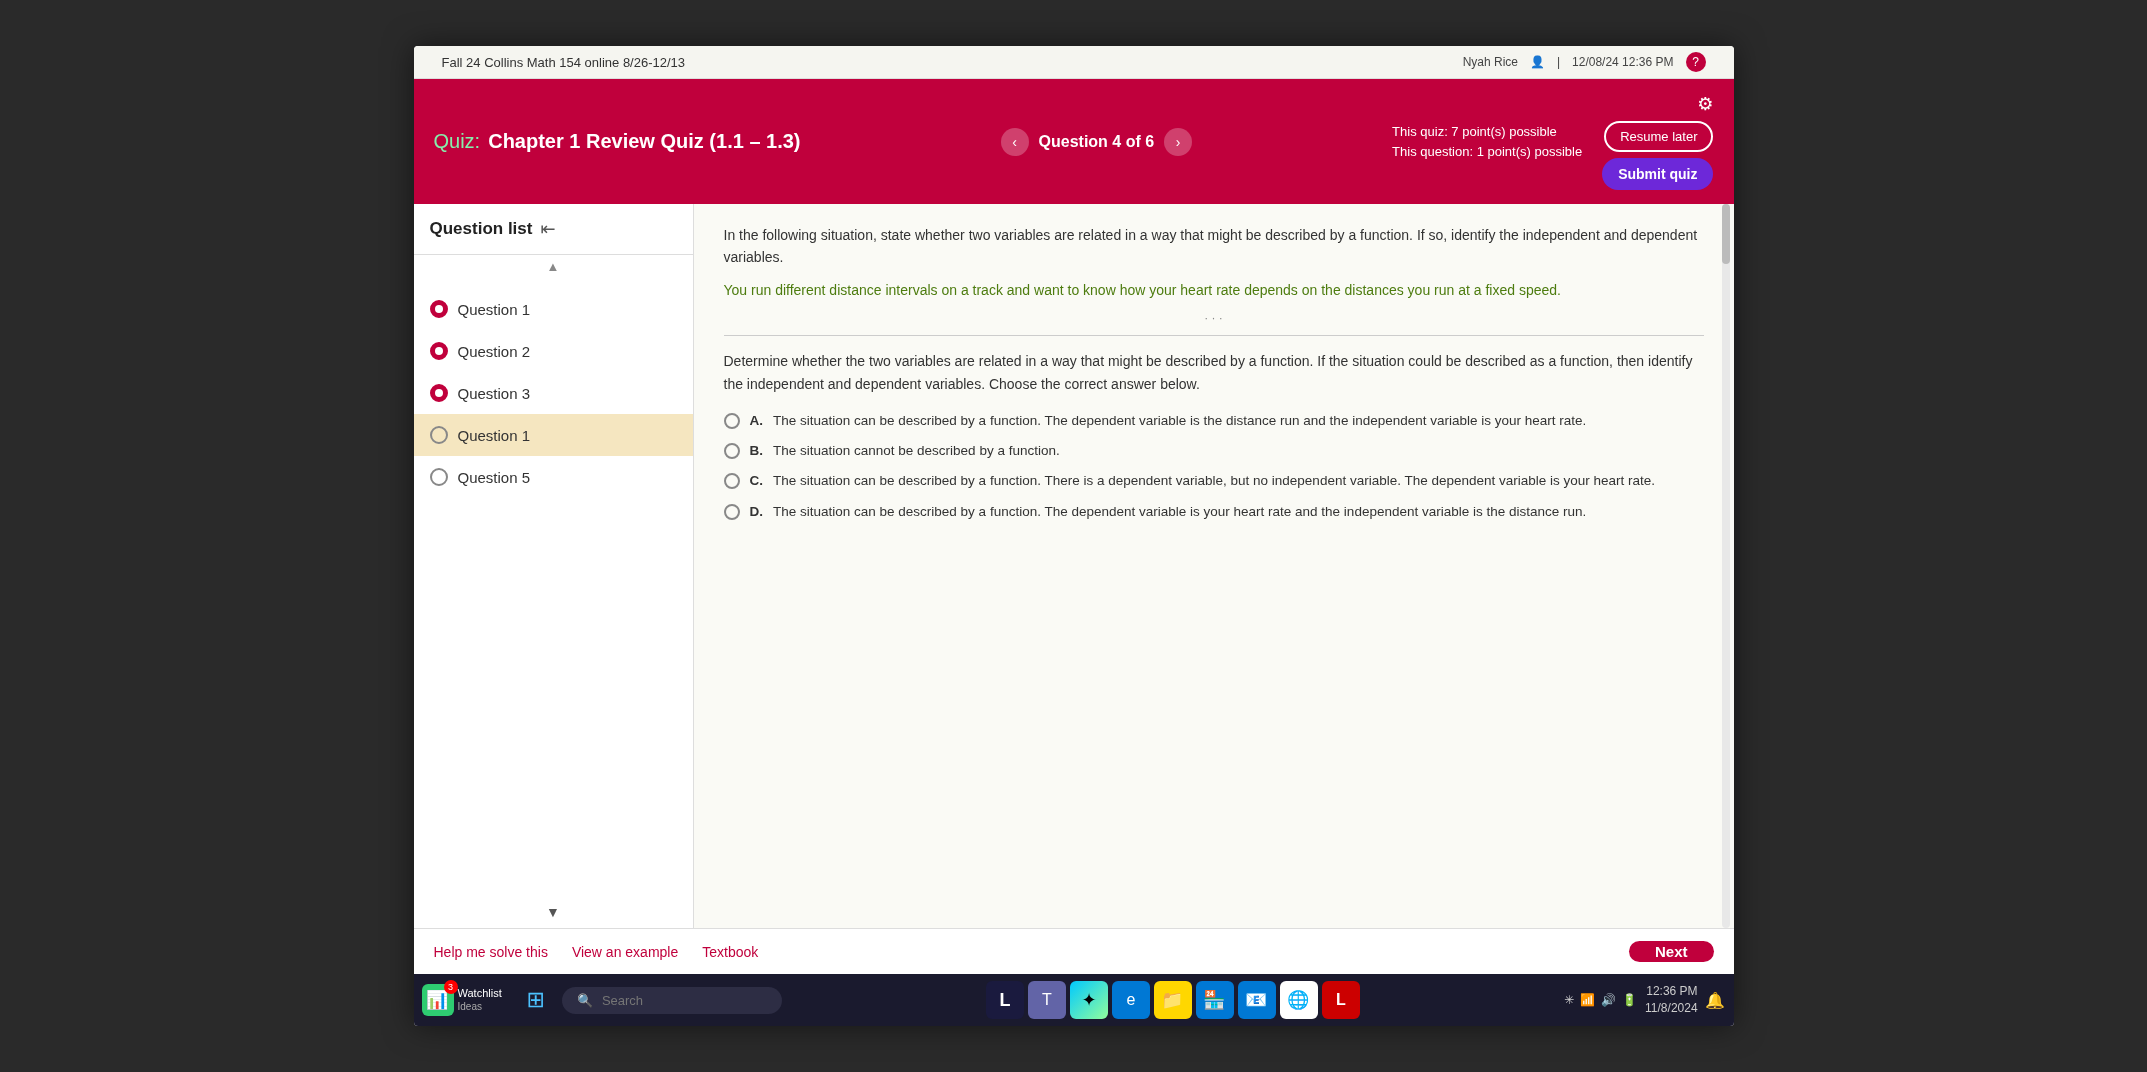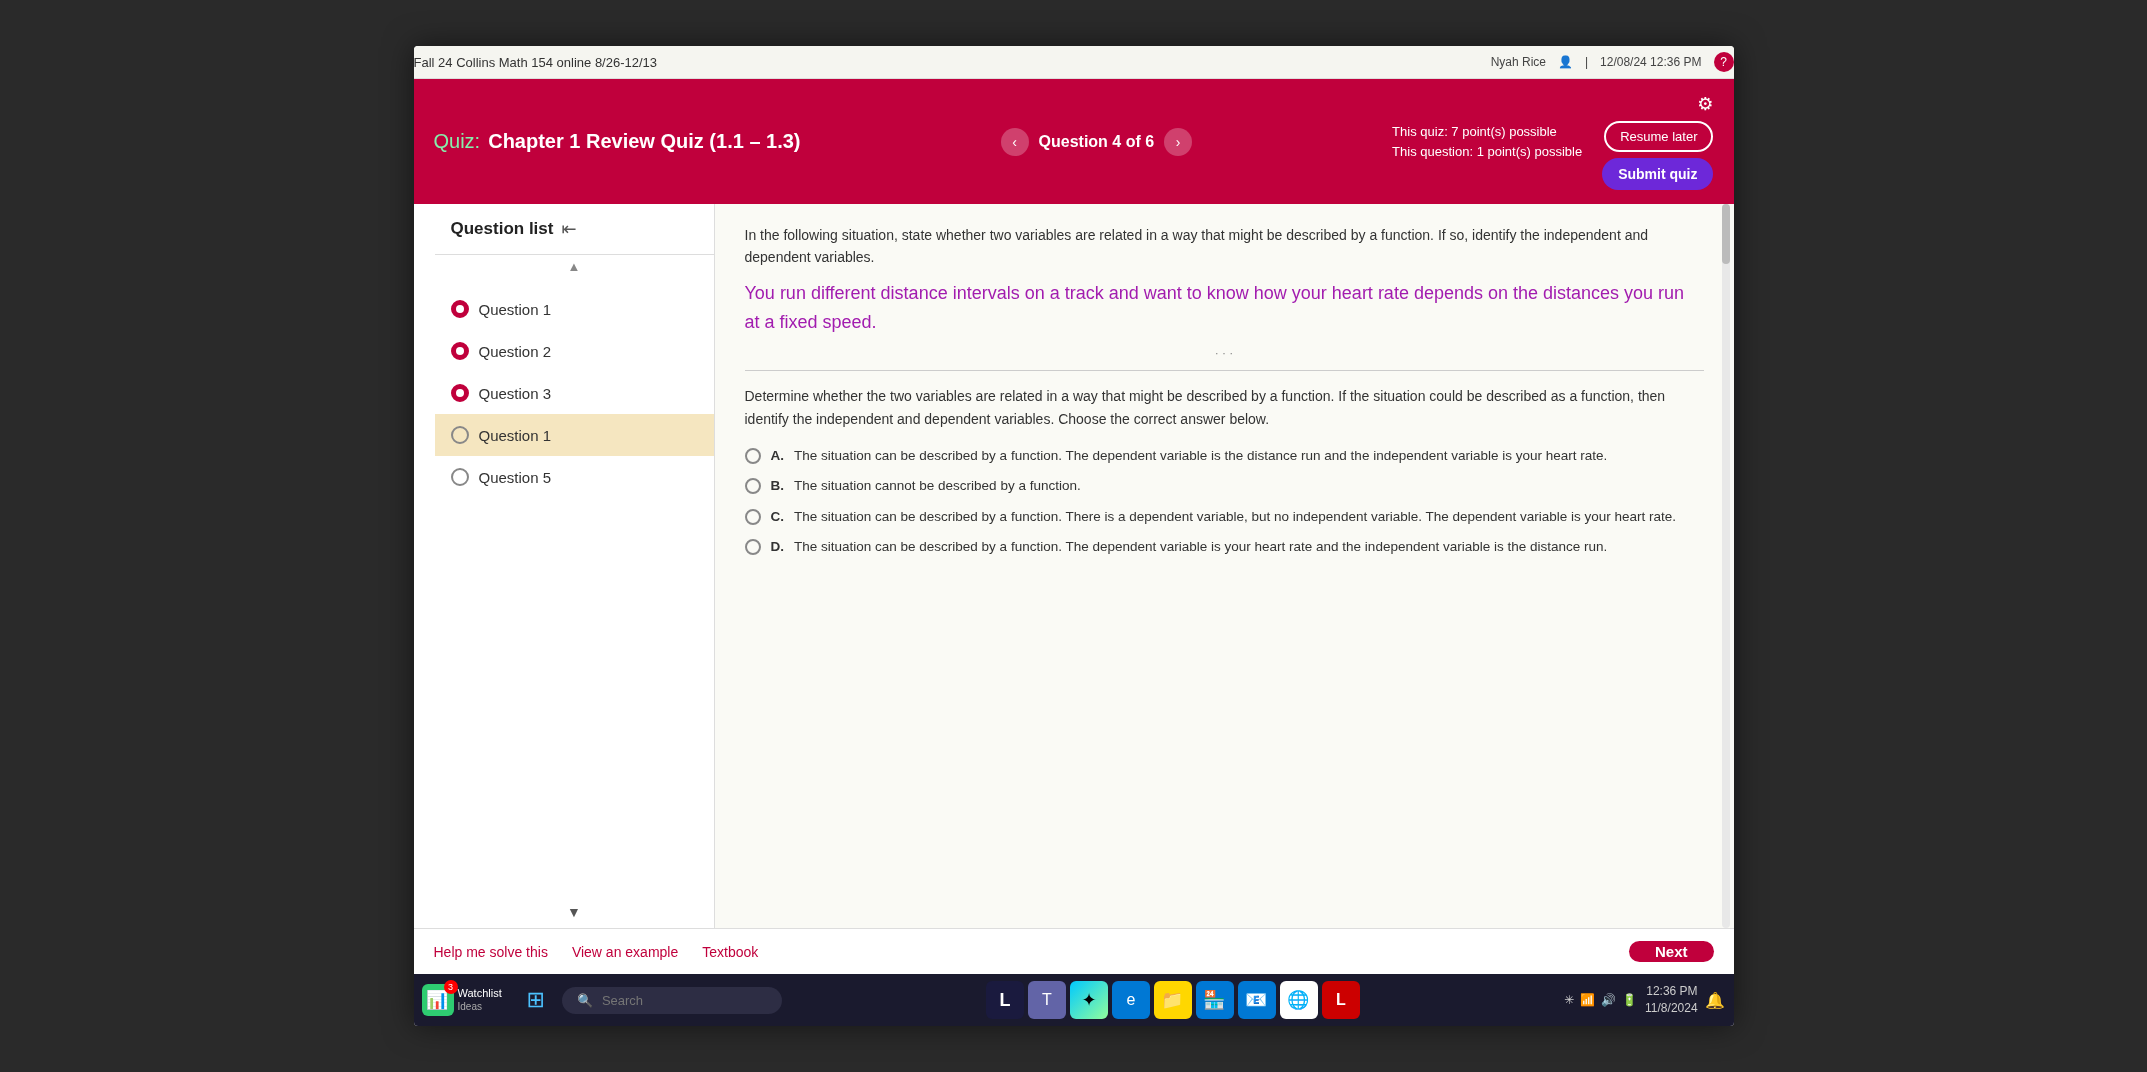--- a/index.html
+++ b/index.html
@@ -19,21 +19,21 @@
       background: #fff;
       border-radius: 4px;
       overflow: hidden;
       display: flex;
       flex-direction: column;
       box-shadow: 0 0 30px rgba(0,0,0,0.5);
     }
     
     .top-bar {
       background: #f5f5f0;
-      padding: 6px 0;
+      padding: 6px 28px;
       font-size: 13px;
       color: #333;
       display: flex;
       justify-content: space-between;
       align-items: center;
       border-bottom: 1px solid #ddd;
     }
     .top-bar-right {
       display: flex;
       align-items: center;
@@ -111,21 +111,20 @@
       overflow: hidden;
     }
     
     .sidebar {
       width: 280px;
       background: #fff;
       border-right: 1px solid #ddd;
       flex-shrink: 0;
       display: flex;
       flex-direction: column;
-      margin-left: 21px;
     }
     .sidebar-header {
       display: flex;
       align-items: center;
       gap: 8px;
       padding: 14px 16px;
       border-bottom: 1px solid #ddd;
     }
     .sidebar-title {
       font-size: 17px;
@@ -196,22 +195,22 @@
       background: #fafaf5;
       position: relative;
     }
     .question-text {
       font-size: 14px;
       color: #333;
       line-height: 1.6;
       margin-bottom: 10px;
     }
     .scenario-text {
-      font-size: 18px;
-      color: #a21caf;
+      font-size: 14px;
+      color: #4d7c0f;
       line-height: 1.6;
       margin-bottom: 2px;
     }
     .divider-dots {
       text-align: center;
       color: #888;
       font-size: 12px;
       margin: 10px 0;
     }
     .sub-question {

